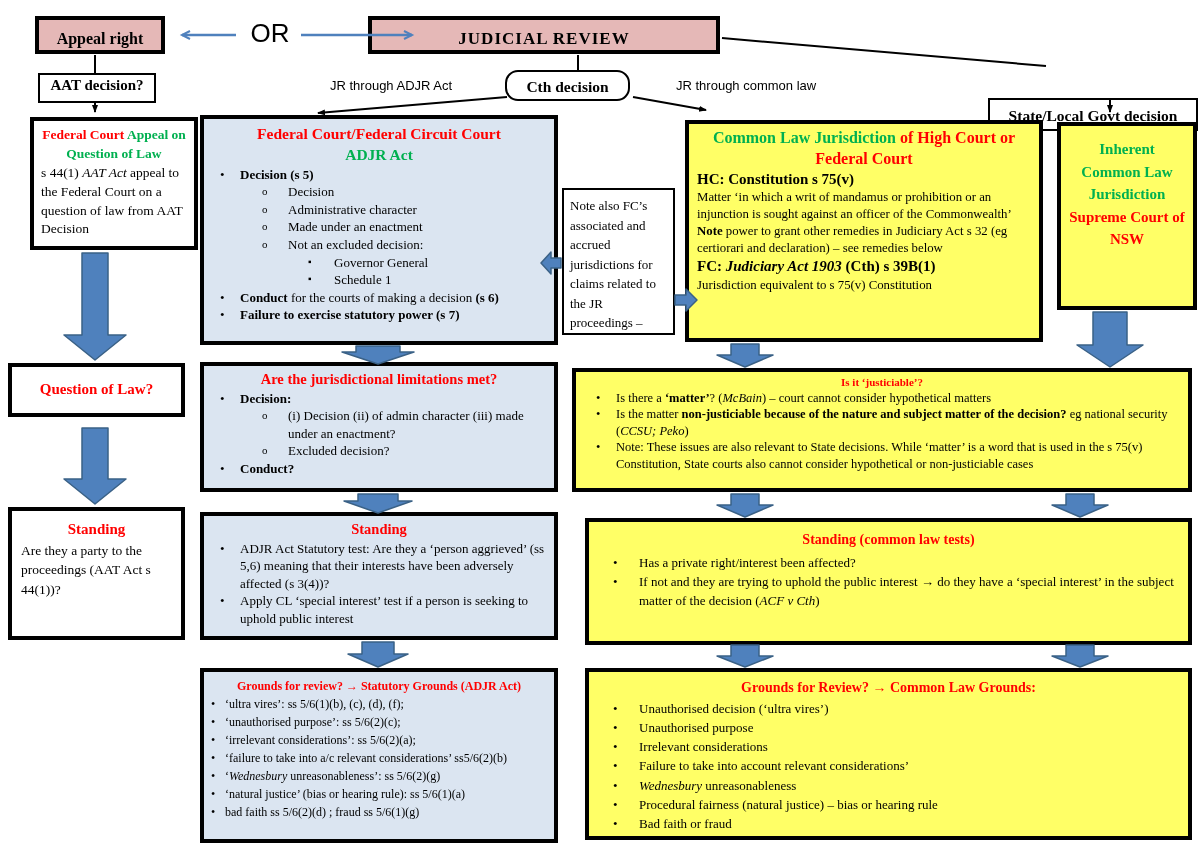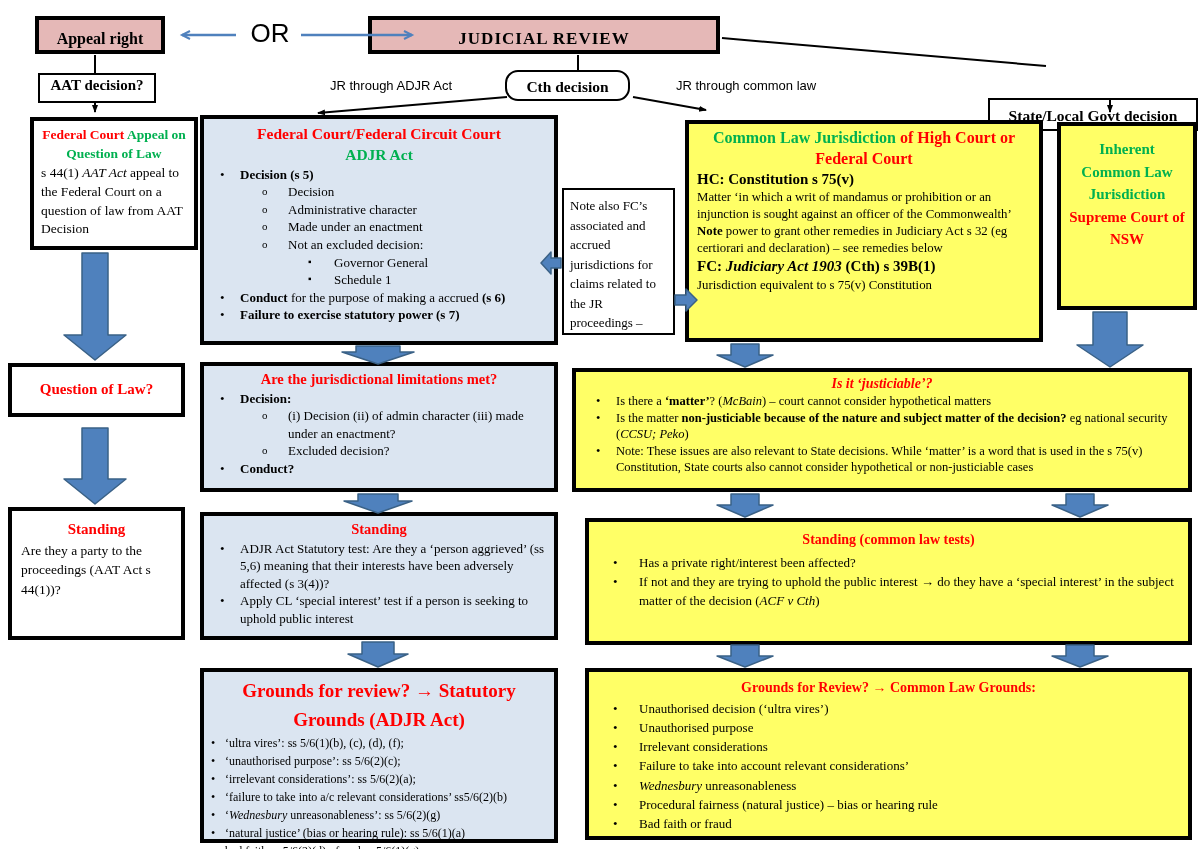--- a/index.html
+++ b/index.html
@@ -76,21 +76,21 @@
     <div class="title" style="font-size:15.5px;">Federal Court/Federal Circuit Court</div>
     <div class="ctr green b" style="font-size:15.5px;">ADJR Act</div>
     <div>
         <div class="li lvl0"><span class="b">Decision (s 5)</span></div>
         <div class="li lvl1"><span>Decision</span></div>
         <div class="li lvl1"><span>Administrative character</span></div>
         <div class="li lvl1"><span>Made under an enactment</span></div>
         <div class="li lvl1"><span>Not an excluded decision:</span></div>
         <div class="li lvl2"><span>Governor General</span></div>
         <div class="li lvl2"><span>Schedule 1</span></div>
-        <div class="li lvl0"><span class="b">Conduct</span><span> for the purpose of making a accrued </span><span class="b">(s 6)</span></div>
+        <div class="li lvl0"><span class="b">Conduct</span><span> for the courts of making a decision </span><span class="b">(s 6)</span></div>
         <div class="li lvl0"><span class="b">Failure to exercise statutory power (s 7)</span></div>
       </div>
   </div>
 
   <div class="box thin" style="left:562px;top:188px;width:113px;height:147px;padding:6px 6px;line-height:1.5;">Note also FC’s associated and accrued jurisdictions for claims related to the JR proceedings –</div>
 
   <div class="box thick bluebg" style="left:200px;top:362px;width:358px;height:130px;padding:4px 6px;">
     <div class="title" style="font-size:14.5px;">Are the jurisdictional limitations met?</div>
     <div>
         <div class="li lvl0"><span class="b">Decision:</span></div>
@@ -102,21 +102,21 @@
 
   <div class="box thick bluebg" style="left:200px;top:512px;width:358px;height:128px;padding:4px 6px;">
     <div class="title" style="font-size:14.5px;">Standing</div>
     <div>
         <div class="li lvl0"><span>ADJR Act Statutory test: Are they a ‘person aggrieved’ (ss 5,6) meaning that their interests have been adversely affected (s 3(4))?</span></div>
         <div class="li lvl0"><span>Apply CL ‘special interest’ test if a person is seeking to uphold public interest</span></div>
       </div>
   </div>
 
   <div class="box thick bluebg tight" style="left:200px;top:668px;width:358px;height:175px;padding:5px 6px;font-size:12px;line-height:1.5;">
-    <div class="title" style="font-size:19px;">Grounds for review? → Statutory Grounds (ADJR Act)</div>
+    <div class="title" style="font-size:12px;">Grounds for review? → Statutory Grounds (ADJR Act)</div>
     <div>
         <div class="li lvl0"><span>‘ultra vires’: ss 5/6(1)(b), (c), (d), (f);</span></div>
         <div class="li lvl0"><span>‘unauthorised purpose’: ss 5/6(2)(c);</span></div>
         <div class="li lvl0"><span>‘irrelevant considerations’: ss 5/6(2)(a);</span></div>
         <div class="li lvl0"><span>‘failure to take into a/c relevant considerations’ ss5/6(2)(b)</span></div>
         <div class="li lvl0"><span>‘</span><span class="i">Wednesbury</span><span> unreasonableness’: ss 5/6(2)(g)</span></div>
         <div class="li lvl0"><span>‘natural justice’ (bias or hearing rule): ss 5/6(1)(a)</span></div>
         <div class="li lvl0"><span>bad faith ss 5/6(2)(d) ; fraud  ss 5/6(1)(g)</span></div>
       </div>
   </div>
@@ -128,21 +128,21 @@
         <div class="tline"><span>Matter ‘in which a writ of mandamus or prohibition or an injunction is sought against an officer of the Commonwealth’</span></div>
         <div class="tline"><span class="b">Note</span><span> power to grant other remedies in Judiciary Act s 32 (eg certiorari and declaration) – see remedies below</span></div>
         <div class="tline big"><span class="b">FC: </span><span class="bi">Judiciary Act 1903</span><span class="b"> (Cth) s 39B(1)</span></div>
         <div class="tline"><span>Jurisdiction equivalent to s 75(v) Constitution</span></div>
       </div>
   </div>
 
   <div class="box thick yellowbg ctr" style="left:1057px;top:122px;width:140px;height:188px;padding:12px 8px 0;font-size:15px;font-weight:bold;line-height:1.5;"><span class="green b">Inherent Common Law Jurisdiction </span><span class="red b">Supreme Court of NSW</span></div>
 
   <div class="box thick yellowbg" style="left:572px;top:368px;width:620px;height:124px;padding:3px 10px;font-size:12.5px;line-height:1.32;">
-    <div class="title" style="font-size:14px;font-style:italic;">Is it ‘justiciable’?</div>
+    <div class="title" style="font-size:11px;">Is it ‘justiciable’?</div>
     <div>
         <div class="li lvl0"><span>Is there a </span><span class="b">‘matter’</span><span>? (</span><span class="i">McBain</span><span>) – court cannot consider hypothetical matters</span></div>
         <div class="li lvl0"><span>Is the matter </span><span class="b">non-justiciable because of the nature and subject matter of the decision?</span><span> eg national security (</span><span class="i">CCSU; Peko</span><span>)</span></div>
         <div class="li lvl0"><span>Note: These issues are also relevant to State decisions. While ‘matter’ is a word that is used in the s 75(v) Constitution, State courts also cannot consider hypothetical or non-justiciable cases</span></div>
       </div>
   </div>
 
   <div class="box thick yellowbg ylist" style="left:585px;top:518px;width:607px;height:127px;padding:8px 10px;line-height:1.45;">
     <div class="title" style="font-size:14px;margin-bottom:4px;">Standing (common law tests)</div>
     <div>

